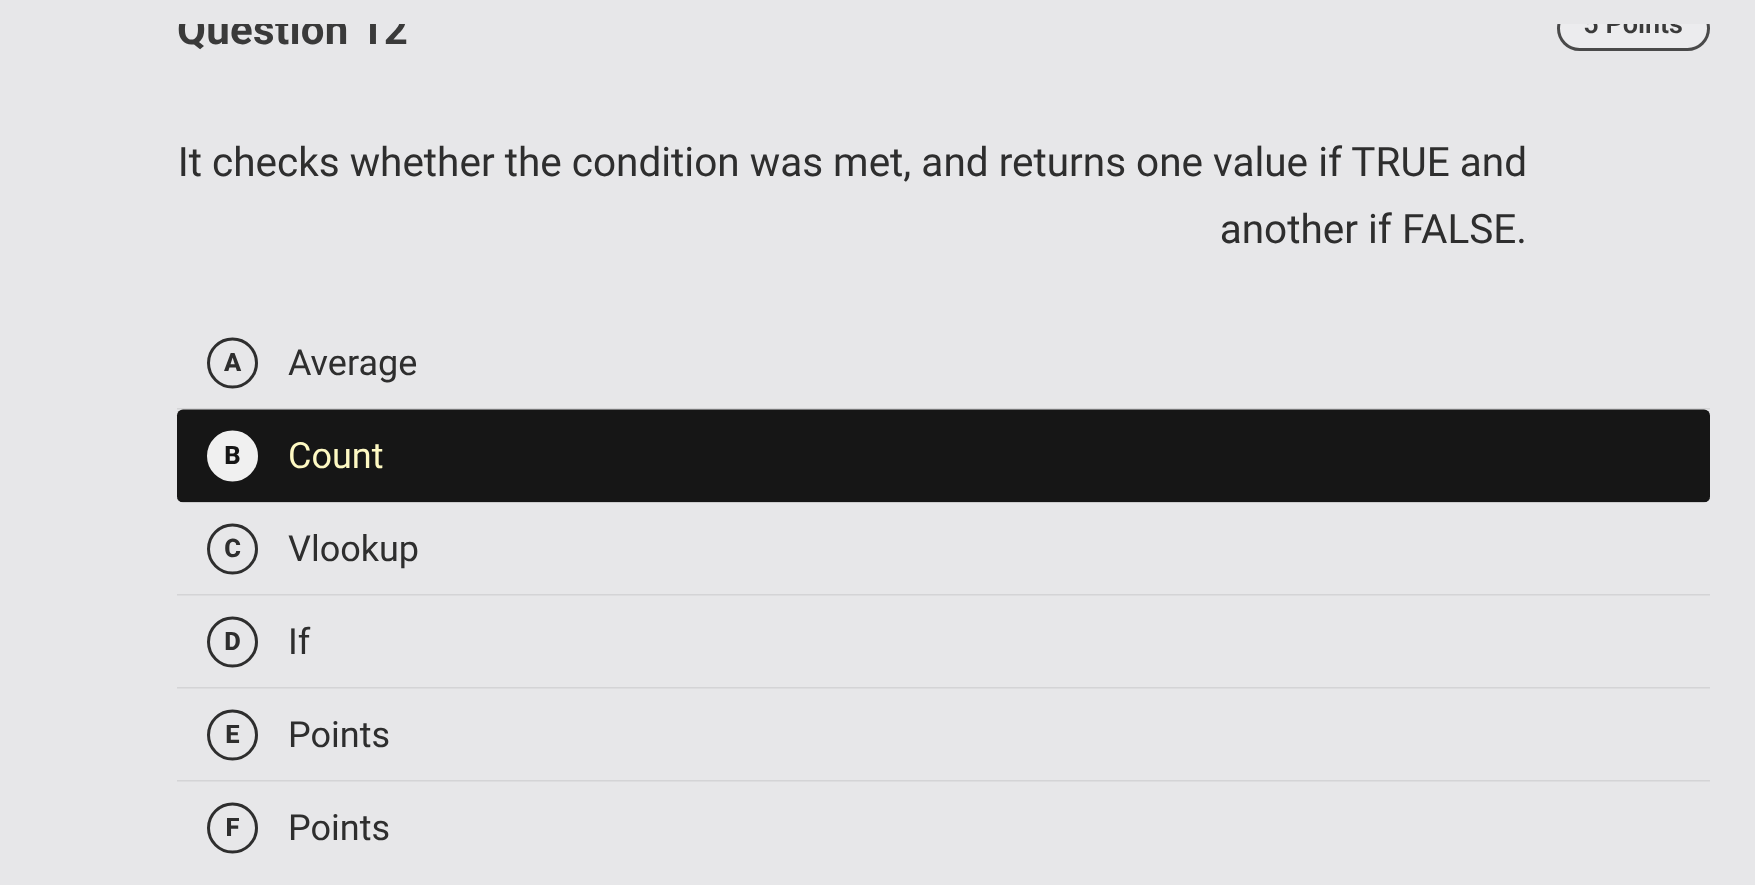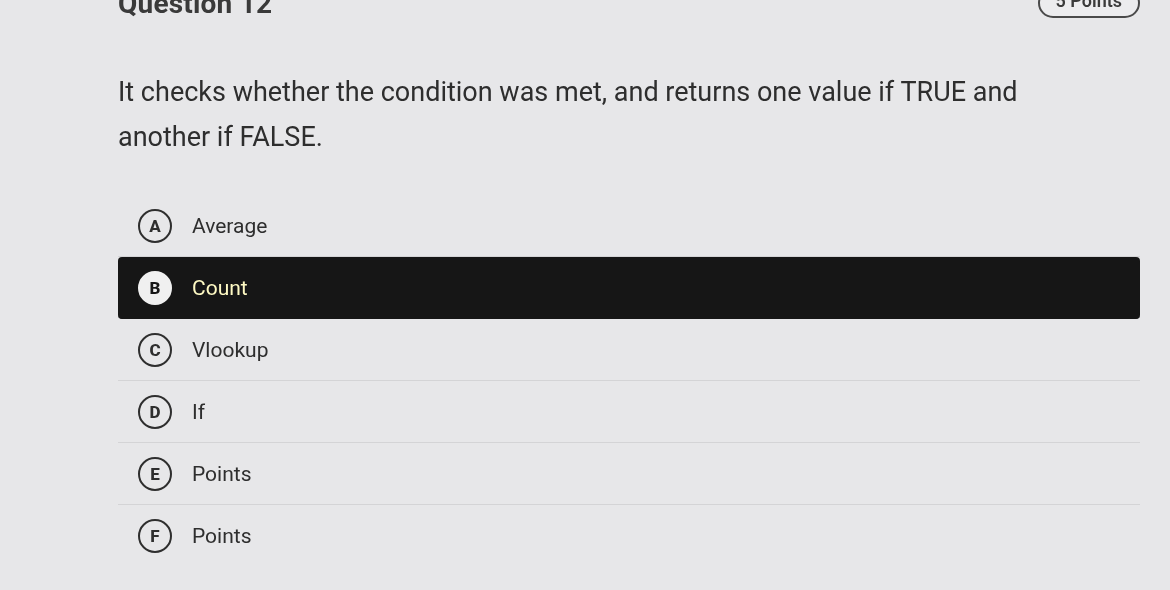--- a/index.html
+++ b/index.html
@@ -5,21 +5,22 @@
   * { box-sizing: border-box; margin: 0; padding: 0; }
   html, body {
     width: 1170px;
     height: 590px;
     font-family: -apple-system, BlinkMacSystemFont, "Segoe UI", Roboto, "Helvetica Neue", Arial, sans-serif;
     background: #e7e7e9;
     color: #2a2a2a;
     overflow: hidden;
   }
   .page {
-    padding: 0 30px 0 118px;
+    padding: 16px 30px 0 118px;
+    text-align: right;
   }
   .header-row {
     display: flex;
     justify-content: space-between;
     align-items: flex-start;
     padding-top: 0;
     height: 22px;
     overflow: hidden;
   }
   .question-title {
@@ -80,21 +81,21 @@
     color: #2e2e2e;
     background: transparent;
     flex-shrink: 0;
   }
   .option.selected .letter {
     background: #f0f0f0;
     border-color: #f0f0f0;
     color: #161616;
   }
   .opt-label {
-    font-size: 21px;
+    font-size: 24px;
     color: #2e2e2e;
   }
 </style>
 </head>
 <body>
 
 <div class="page">
 
   <div class="header-row">
     <div class="question-title">Question 12</div>

